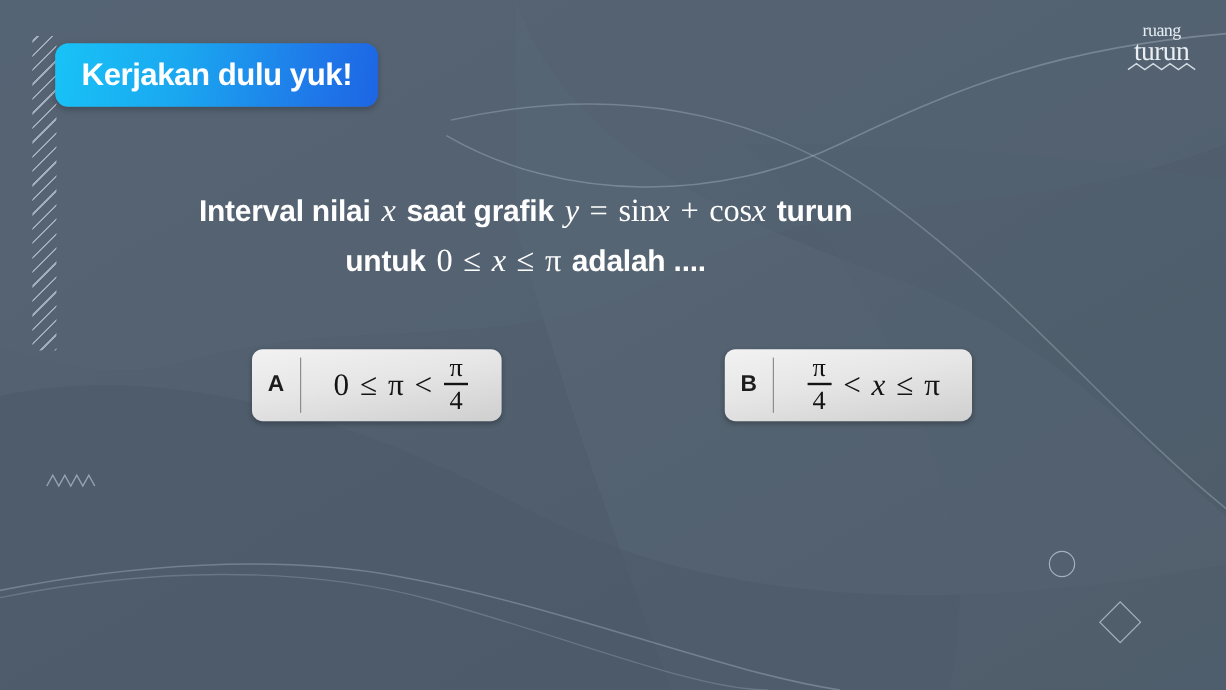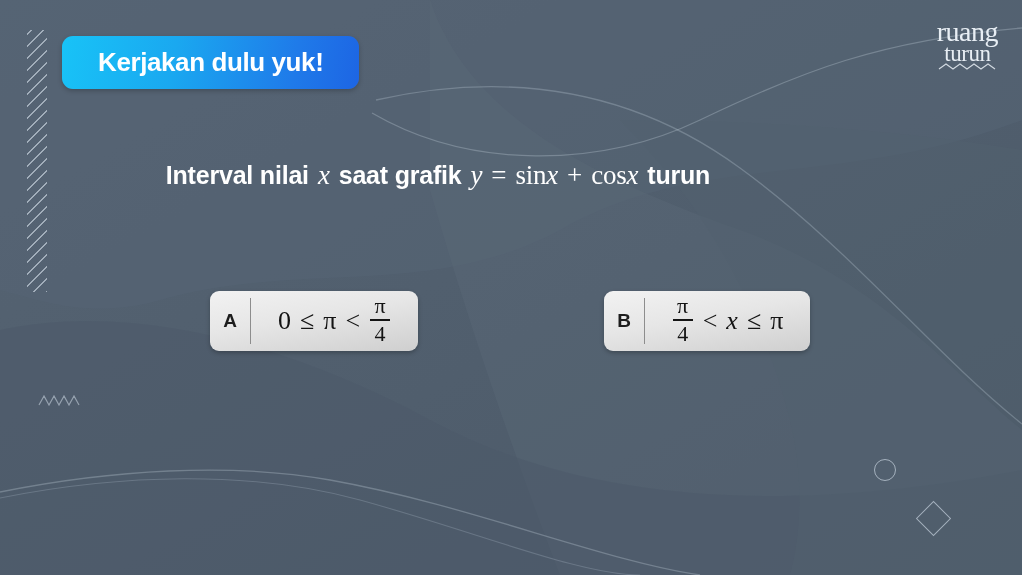--- a/index.html
+++ b/index.html
@@ -44,30 +44,30 @@
   }
 
   
   .logo{
     position:absolute;right:24px;top:20px;
     text-align:center;line-height:0.86;
     color:#e8eef4;
     font-family:"Liberation Serif", serif;
     letter-spacing:-0.5px;
   }
-  .logo .l1{display:block;font-size:28px;}
+  .logo .l1{display:block;font-size:15px;}
   .logo .l2{display:block;font-size:23px;}
   .logo .wave{display:block;margin-top:-2px;}
 
   
   .badge{
-    position:absolute;left:62px;top:36px;
+    position:absolute;left:46px;top:36px;
     height:53px;box-sizing:border-box;
     display:flex;align-items:center;
-    padding:0 36px;
+    padding:0 22px;
     border-radius:11px;
     background:linear-gradient(100deg,#18c3f7 0%,#1aa8f0 38%,#1f7ae9 78%,#1d65e4 100%);
     box-shadow:0 2px 5px rgba(0,0,0,0.22);
   }
   .badge span{
     color:#ffffff;font-size:26px;font-weight:bold;
     letter-spacing:-0.4px;white-space:nowrap;
   }
 
   
@@ -174,20 +174,21 @@
     </svg>
   </div>
 
   <div class="badge">
     <span>Kerjakan dulu yuk!</span>
   </div>
 
   <div class="question">
     <span class="qline l1"><span>Interval nilai</span><span class="sp"></span><span class="mth">x</span><span class="sp"></span><span>saat grafik</span><span class="sp"></span><span class="mth">y</span><span class="sp"></span><span class="mthr">=</span><span class="sp"></span><span class="mthr">sin</span><span class="mth">x</span><span class="sp"></span><span class="mthr">+</span><span class="sp"></span><span class="mthr">cos</span><span class="mth">x</span><span class="sp"></span><span>turun</span></span>
 
+    <span class="qline l2"><span>untuk</span><span class="sp"></span><span class="mthr">0</span><span class="sp"></span><span class="mthr">≤</span><span class="sp"></span><span class="mth">x</span><span class="sp"></span><span class="mthr">≤</span><span class="sp"></span><span class="mthr">π</span><span class="sp"></span><span>adalah ....</span></span>
   </div>
 
   <div class="opt" id="opt-a">
     <div class="opt-letter">A</div>
     <div class="opt-div"></div>
     <div class="opt-body">
       <span>0</span>
         <span class="sp"></span>
         <span>≤</span>
         <span class="sp"></span>

